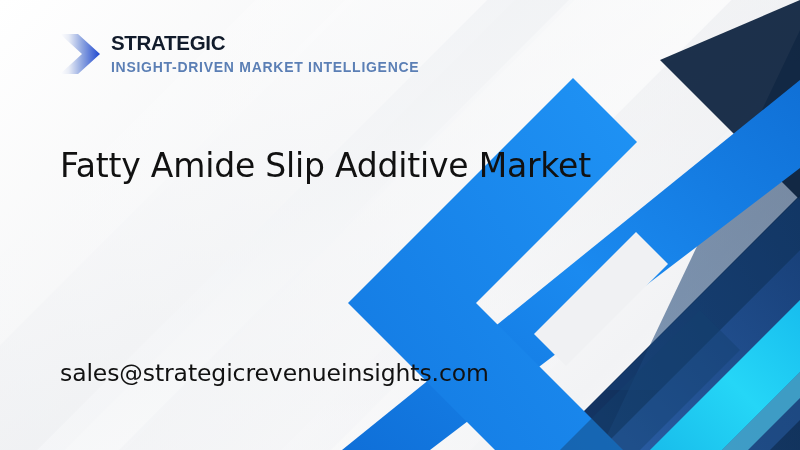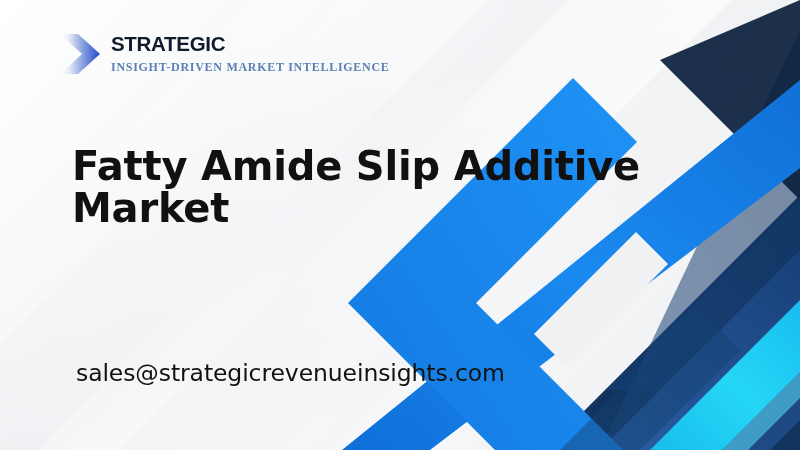--- a/index.html
+++ b/index.html
@@ -65,44 +65,43 @@
   .wordmark {
     font-family: "Liberation Sans", sans-serif;
     font-weight: bold;
     font-size: 20.5px;
     line-height: 20px;
     letter-spacing: -0.3px;
     color: #111b2b;
   }
   .tagline {
     margin-top: 6px;
-    font-family: Liberation Serif, serif;
-    font-size: 12px;
+    font-family: Liberation Sans, sans-serif;
+    font-size: 14px;
     font-weight: bold;
     letter-spacing: 0.72px;
     color: #5b7fb5;
   }
 
   
   .title {
     position: absolute;
     left: 60px;
     top: 145px;
     width: 600px;
     font-family: "DejaVu Sans", sans-serif;
-    font-size: 40px;
-    font-weight: bold;
+    font-size: 33px;
+    font-weight: normal;
     color: #111111;
     letter-spacing: -0.2px;
     line-height: 42px;
-    margin-left: 12px;
   }
   .email {
     position: absolute;
-    left: 76px;
+    left: 60px;
     top: 359px;
     font-family: "DejaVu Sans", sans-serif;
     font-size: 23.5px;
     font-weight: normal;
     color: #111111;
     letter-spacing: -0.1px;
   }
 </style>
 </head>
 <body>

